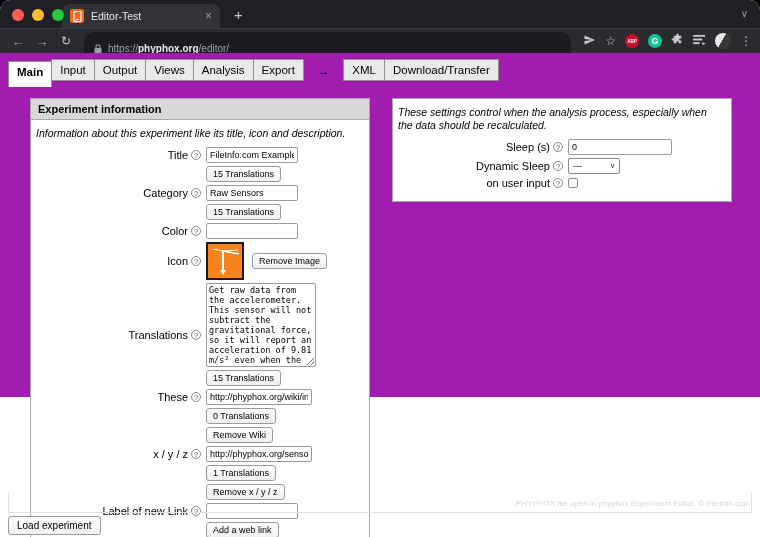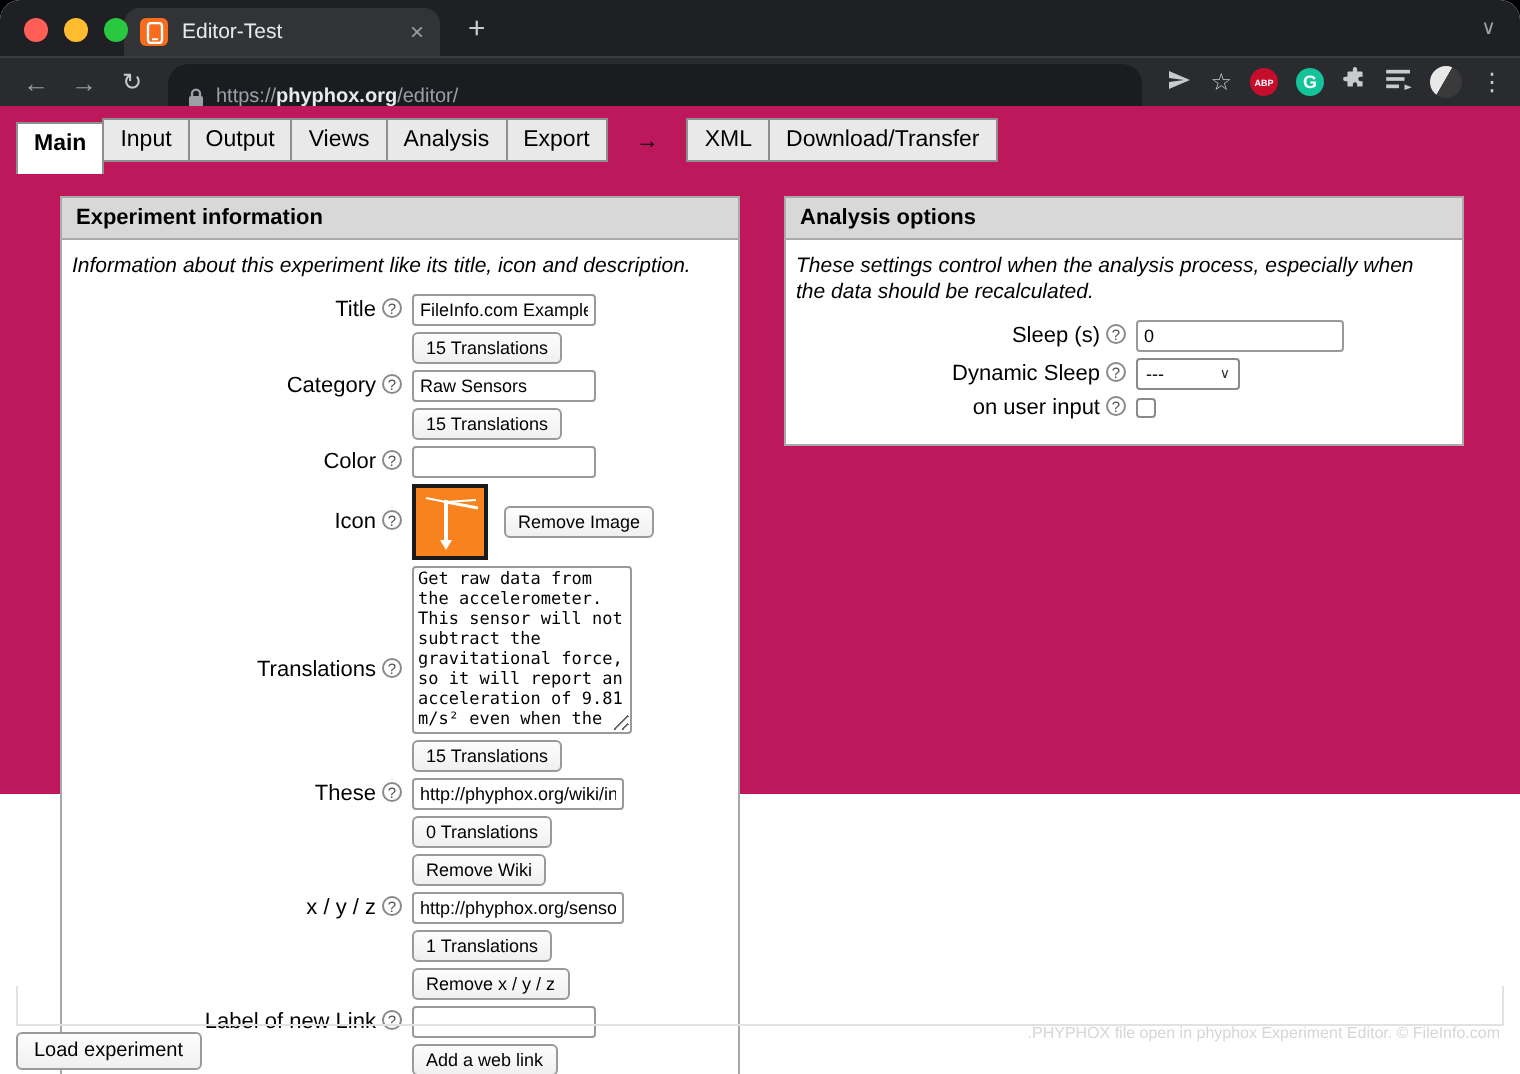--- a/index.html
+++ b/index.html
@@ -28,21 +28,21 @@
   .url b { color:#e8eaed; font-weight:700; }
   .tb-right { display:flex; align-items:center; gap:9px; }
   .tb-ic { color:#c8cacd; font-size:12px; line-height:14px; }
   .ext-badge { width:14px; height:14px; border-radius:50%; color:#fff; font-weight:700; display:flex; align-items:center; justify-content:center; }
   .ext-abp { background:#c70d2c; font-size:4.5px; }
   .ext-gram { background:#15c39a; font-size:9px; }
   .avatar { width:16px; height:16px; border-radius:50%; background:linear-gradient(120deg,#e8e8e8 45%,#3a3a3a 46%); }
   .dots { color:#c8cacd; font-size:12px; letter-spacing:0; }
 
   
-  .page { position:relative; height:344px; background:#be185d; color:#000; }
+  .page { position:relative; height:344px; background:#a21caf; color:#000; }
   .ptabs { display:flex; align-items:flex-end; padding:6px 0 0 8px; }
   .ptab { font-size:11.5px; padding:4px 8px 4px 8px; border:1px solid #8f8f8f; background:#e9e9e9; margin-left:-1px; white-space:nowrap; }
   .ptab:first-child { margin-left:0; }
   .ptab.active { background:#fff; font-weight:700; border-bottom:none; padding-bottom:9px; margin-bottom:-6px; position:relative; z-index:2; }
   .ptab.separator { border:none; background:transparent; padding:4px 15px; margin-left:-1px; }
 
   .panels { display:flex; align-items:flex-start; gap:22px; margin:17px 0 0 30px; }
   .panel { width:340px; border:1px solid #a9a9a9; background:#fff; }
   .panel-header { background:#d8d8d8; border-bottom:1px solid #a9a9a9; font-size:11px; font-weight:700; padding:4px 7px; }
   .panel-body { padding:7px 7px 9px 5px; }
@@ -63,21 +63,21 @@
   textarea.desc { width:110px; height:84px; font-family:"DejaVu Sans Mono",monospace; font-size:8.5px; line-height:10px; border:1px solid #999; border-radius:2px; padding:1px 2px; overflow-y:scroll; resize:both; color:#000; }
   .exp-icon { width:38px; height:38px; background:#f8821e; border:2px solid #1a1a1a; flex:none; }
   .exp-icon svg { display:block; }
   .fake-select { display:flex; align-items:center; justify-content:space-between; width:52px; height:16px; border:1px solid #8a8a8a; border-radius:2px; font-size:9px; padding:0 4px; background:#fff; }
   .fake-select .caret { font-size:7px; color:#333; }
   .checkbox { width:10px; height:10px; border:1px solid #8a8a8a; border-radius:2px; background:#fff; }
 
   .main-bottom-edge { position:absolute; left:8px; right:8px; top:440px; height:20px; border:1px solid #e2e2e2; border-top:none; }
   .footer-btns { position:absolute; left:8px; top:463px; display:flex; gap:5px; }
   .btn.big { font-size:10px; padding:3px 8px; }
-  .watermark { position:absolute; right:10px; top:459px; font-size:8px; color:#d6d6d6; }
+  .watermark { position:absolute; right:10px; top:446px; font-size:8px; color:#d6d6d6; }
 </style>
 </head>
 <body>
 
 <div class="window">
 
   <div class="titlebar">
     <div class="traffic">
       <span class="dot red"></span>
       <span class="dot yellow"></span>
@@ -228,21 +228,20 @@
             <span class="fctrls">
               <input class="txt" type="text" value="" style="">
               <button class="btn">Add a web link</button>
             </span>
           </div>
 
         </div>
       </div>
 
       <div class="panel">
-        <div class="panel-header">Analysis options</div>
         <div class="panel-body">
           <div class="panel-intro">These settings control when the analysis process, especially when the data should be recalculated.</div>
 
           <div class="frow center">
             <span class="flabel"><span>Sleep (s)</span><span class="help">?</span></span>
             <span class="fctrls">
               <input class="txt sleep-w" type="text" value="0" style="">
             </span>
           </div>
 

